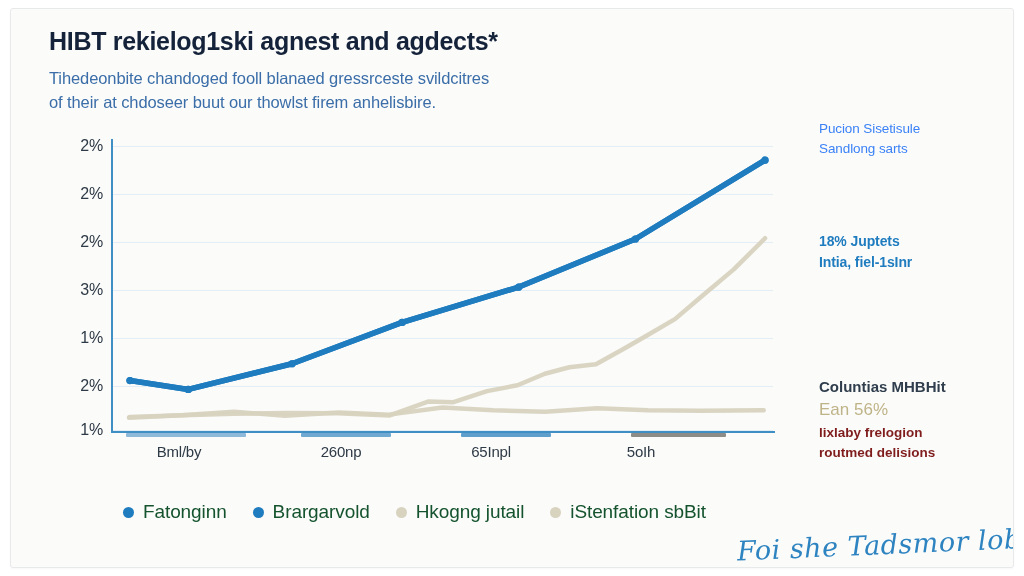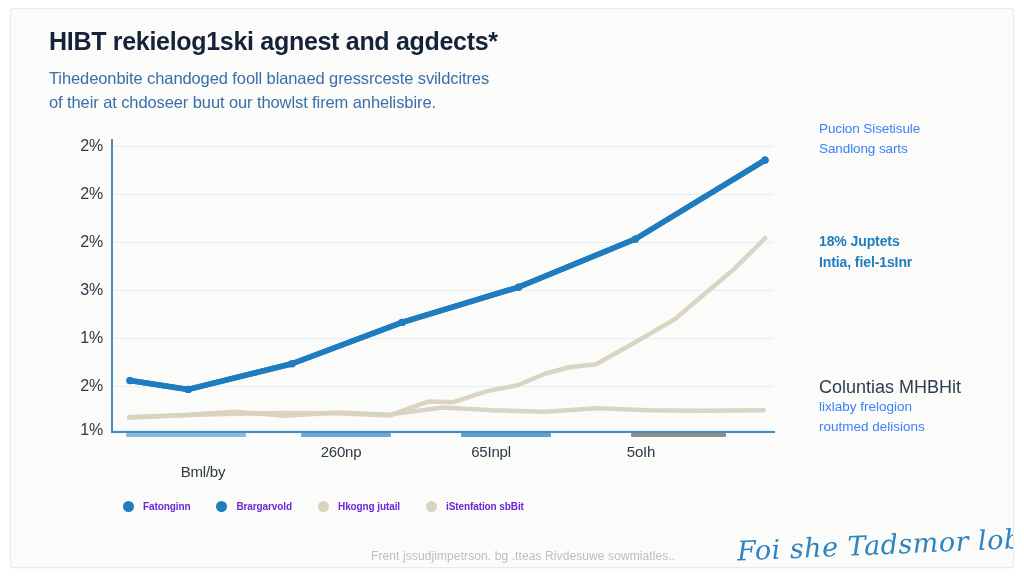--- a/index.html
+++ b/index.html
@@ -110,42 +110,41 @@
     position: absolute;
     left: 112px;
     top: 492px;
     display: flex;
     align-items: center;
     gap: 26px;
   }
   .legend-item { display: flex; align-items: center; gap: 9px; }
   .legend-dot { width: 11px; height: 11px; border-radius: 50%; display: block; }
   .legend-label {
-    font-size: 10px;
-    color: #6d28d9;
+    font-size: 19px;
+    color: #14532d;
     white-space: nowrap;
     letter-spacing: -0.1px;
-    font-weight: bold;
   }
 
   
   #annotations { position: absolute; left: 808px; top: 0; width: 190px; }
   .anno { position: absolute; width: 190px; }
   .anno-line { white-space: nowrap; }
 
   #anno-0 { top: 110px; }
   #anno-0 .anno-line { font-size: 13.5px; color: #3b82f6; line-height: 20px; letter-spacing: -0.1px; }
 
   #anno-1 { top: 222px; }
   #anno-1 .anno-line { font-size: 14px; color: #1f7cbf; font-weight: bold; line-height: 21px; letter-spacing: -0.1px; }
 
   #anno-2 { top: 368px; }
-  #anno-2 .anno-head { font-size: 18px; color: #2f3d4c; font-weight: normal; line-height: 20px; white-space: nowrap; }
+  #anno-2 .anno-head { font-size: 15px; color: #2f3d4c; font-weight: bold; line-height: 20px; white-space: nowrap; }
   #anno-2 .anno-stat { font-size: 17px; color: #bfb488; line-height: 26px; white-space: nowrap; }
-  #anno-2 .anno-line { font-size: 13.5px; color: #3b82f6; line-height: 20px; }
+  #anno-2 .anno-line { font-size: 13.5px; color: #7f1d1d; line-height: 20px; font-weight: bold; }
 
   
   #footnote {
     position: absolute;
     left: 360px;
     top: 540px;
     font-size: 12px;
     color: #b9bfc4;
     white-space: nowrap;
     letter-spacing: 0.1px;
@@ -226,21 +225,21 @@
         <circle cx="291.12" cy="185.43" r="3.6" fill="#1f7cbf"></circle>
         <circle cx="407.76" cy="150.03" r="3.6" fill="#1f7cbf"></circle>
         <circle cx="524.40" cy="101.99" r="3.6" fill="#1f7cbf"></circle>
         <circle cx="654.00" cy="23.18" r="3.6" fill="#1f7cbf"></circle>
         <path d="M18.01 280.77 L70.53 278.27 L122.92 274.76 L174.05 278.70 L227.62 275.40 L277.92 277.64 L331.45 270.53 L382.08 273.34 L434.34 274.86 L486.18 271.22 L536.85 273.15 L589.86 273.83 L652.71 273.27" fill="none" stroke="#d8d3bf" stroke-width="4.5" stroke-linecap="round" stroke-linejoin="round" opacity="0.95"></path>
         <path d="M18.53 279.90 L72.10 278.33 L122.40 276.76 L175.93 276.10 L226.56 276.27 L278.82 278.40 L317.70 264.43 L342.45 265.20 L376.02 254.09 L406.47 248.25 L433.83 236.77 L458.40 230.30 L484.95 227.21 L511.09 212.81 L536.36 198.24 L563.93 182.09 L588.43 161.18 L622.75 132.39 L654.05 101.25" fill="none" stroke="#d8d3bf" stroke-width="4.5" stroke-linecap="round" stroke-linejoin="round" opacity="0.95"></path>
       </svg>
   </div>
 
   <div id="x-tick-labels">
-      <div class="xtick" style="left: 192px; margin-top: 20px;">Bml/by</div>
+      <div class="xtick" style="left: 168px;">Bml/by</div>
       <div class="xtick" style="left: 330px; text-align: center;">260np</div>
       <div class="xtick" style="left: 480px;">65Inpl</div>
       <div class="xtick" style="left: 630px;">5oIh</div>
     </div>
 
   <div id="legend">
       <div class="legend-item">
         <span class="legend-dot" style="background: rgb(31, 124, 191);"></span>
         <span class="legend-label">Fatonginn</span>
       </div>
@@ -265,22 +264,22 @@
       <div class="anno-line">Sandlong sarts</div>
     </div>
 
     <div class="anno" id="anno-1">
       <div class="anno-line">18% Juptets</div>
       <div class="anno-line">Intia, fiel-1sInr</div>
     </div>
 
     <div class="anno" id="anno-2">
       <div class="anno-head">Coluntias MHBHit</div>
+      <div class="anno-stat">Ean 56%</div>
       <div class="anno-line">lixlaby frelogion</div>
       <div class="anno-line">routmed delisions</div>
     </div>
 
   </div>
 
-  <div id="footnote">Frent jssudjimpetrson. bg .tteas Rivdesuwe sowmiatles..</div>
   <div id="signature">Foi she Tadsmor lobr</div>
 
 </div>
 
 </body></html>

